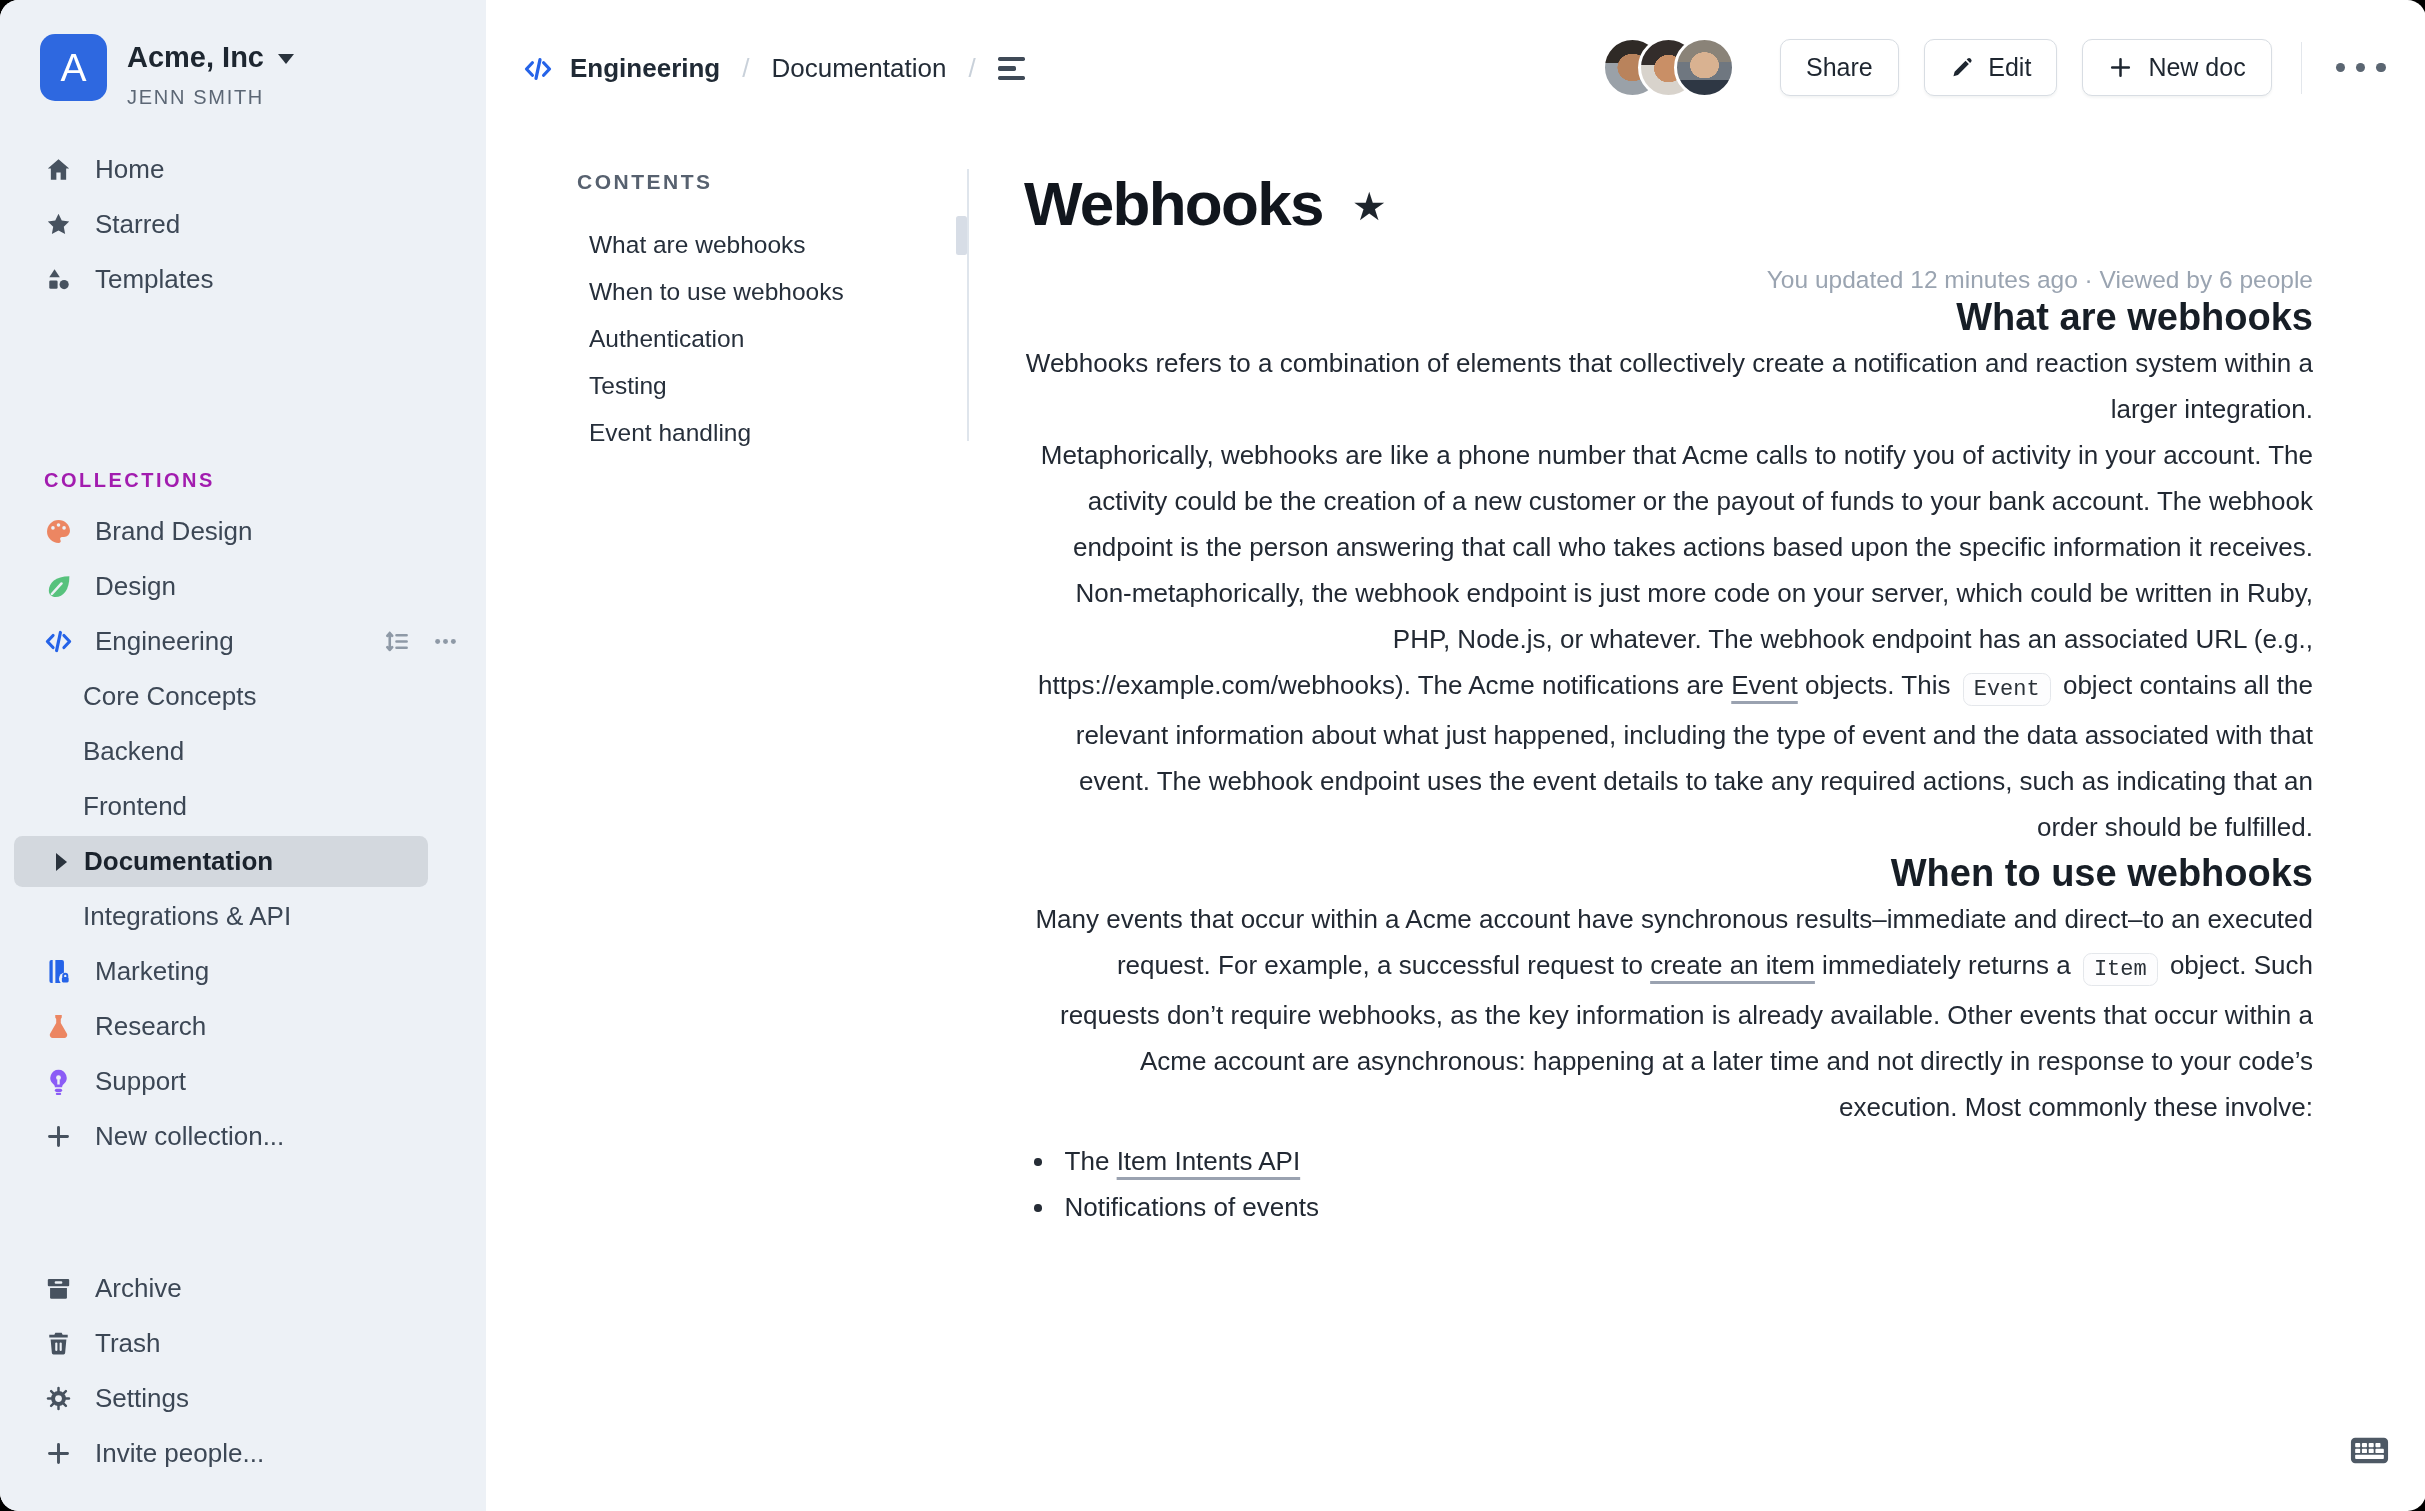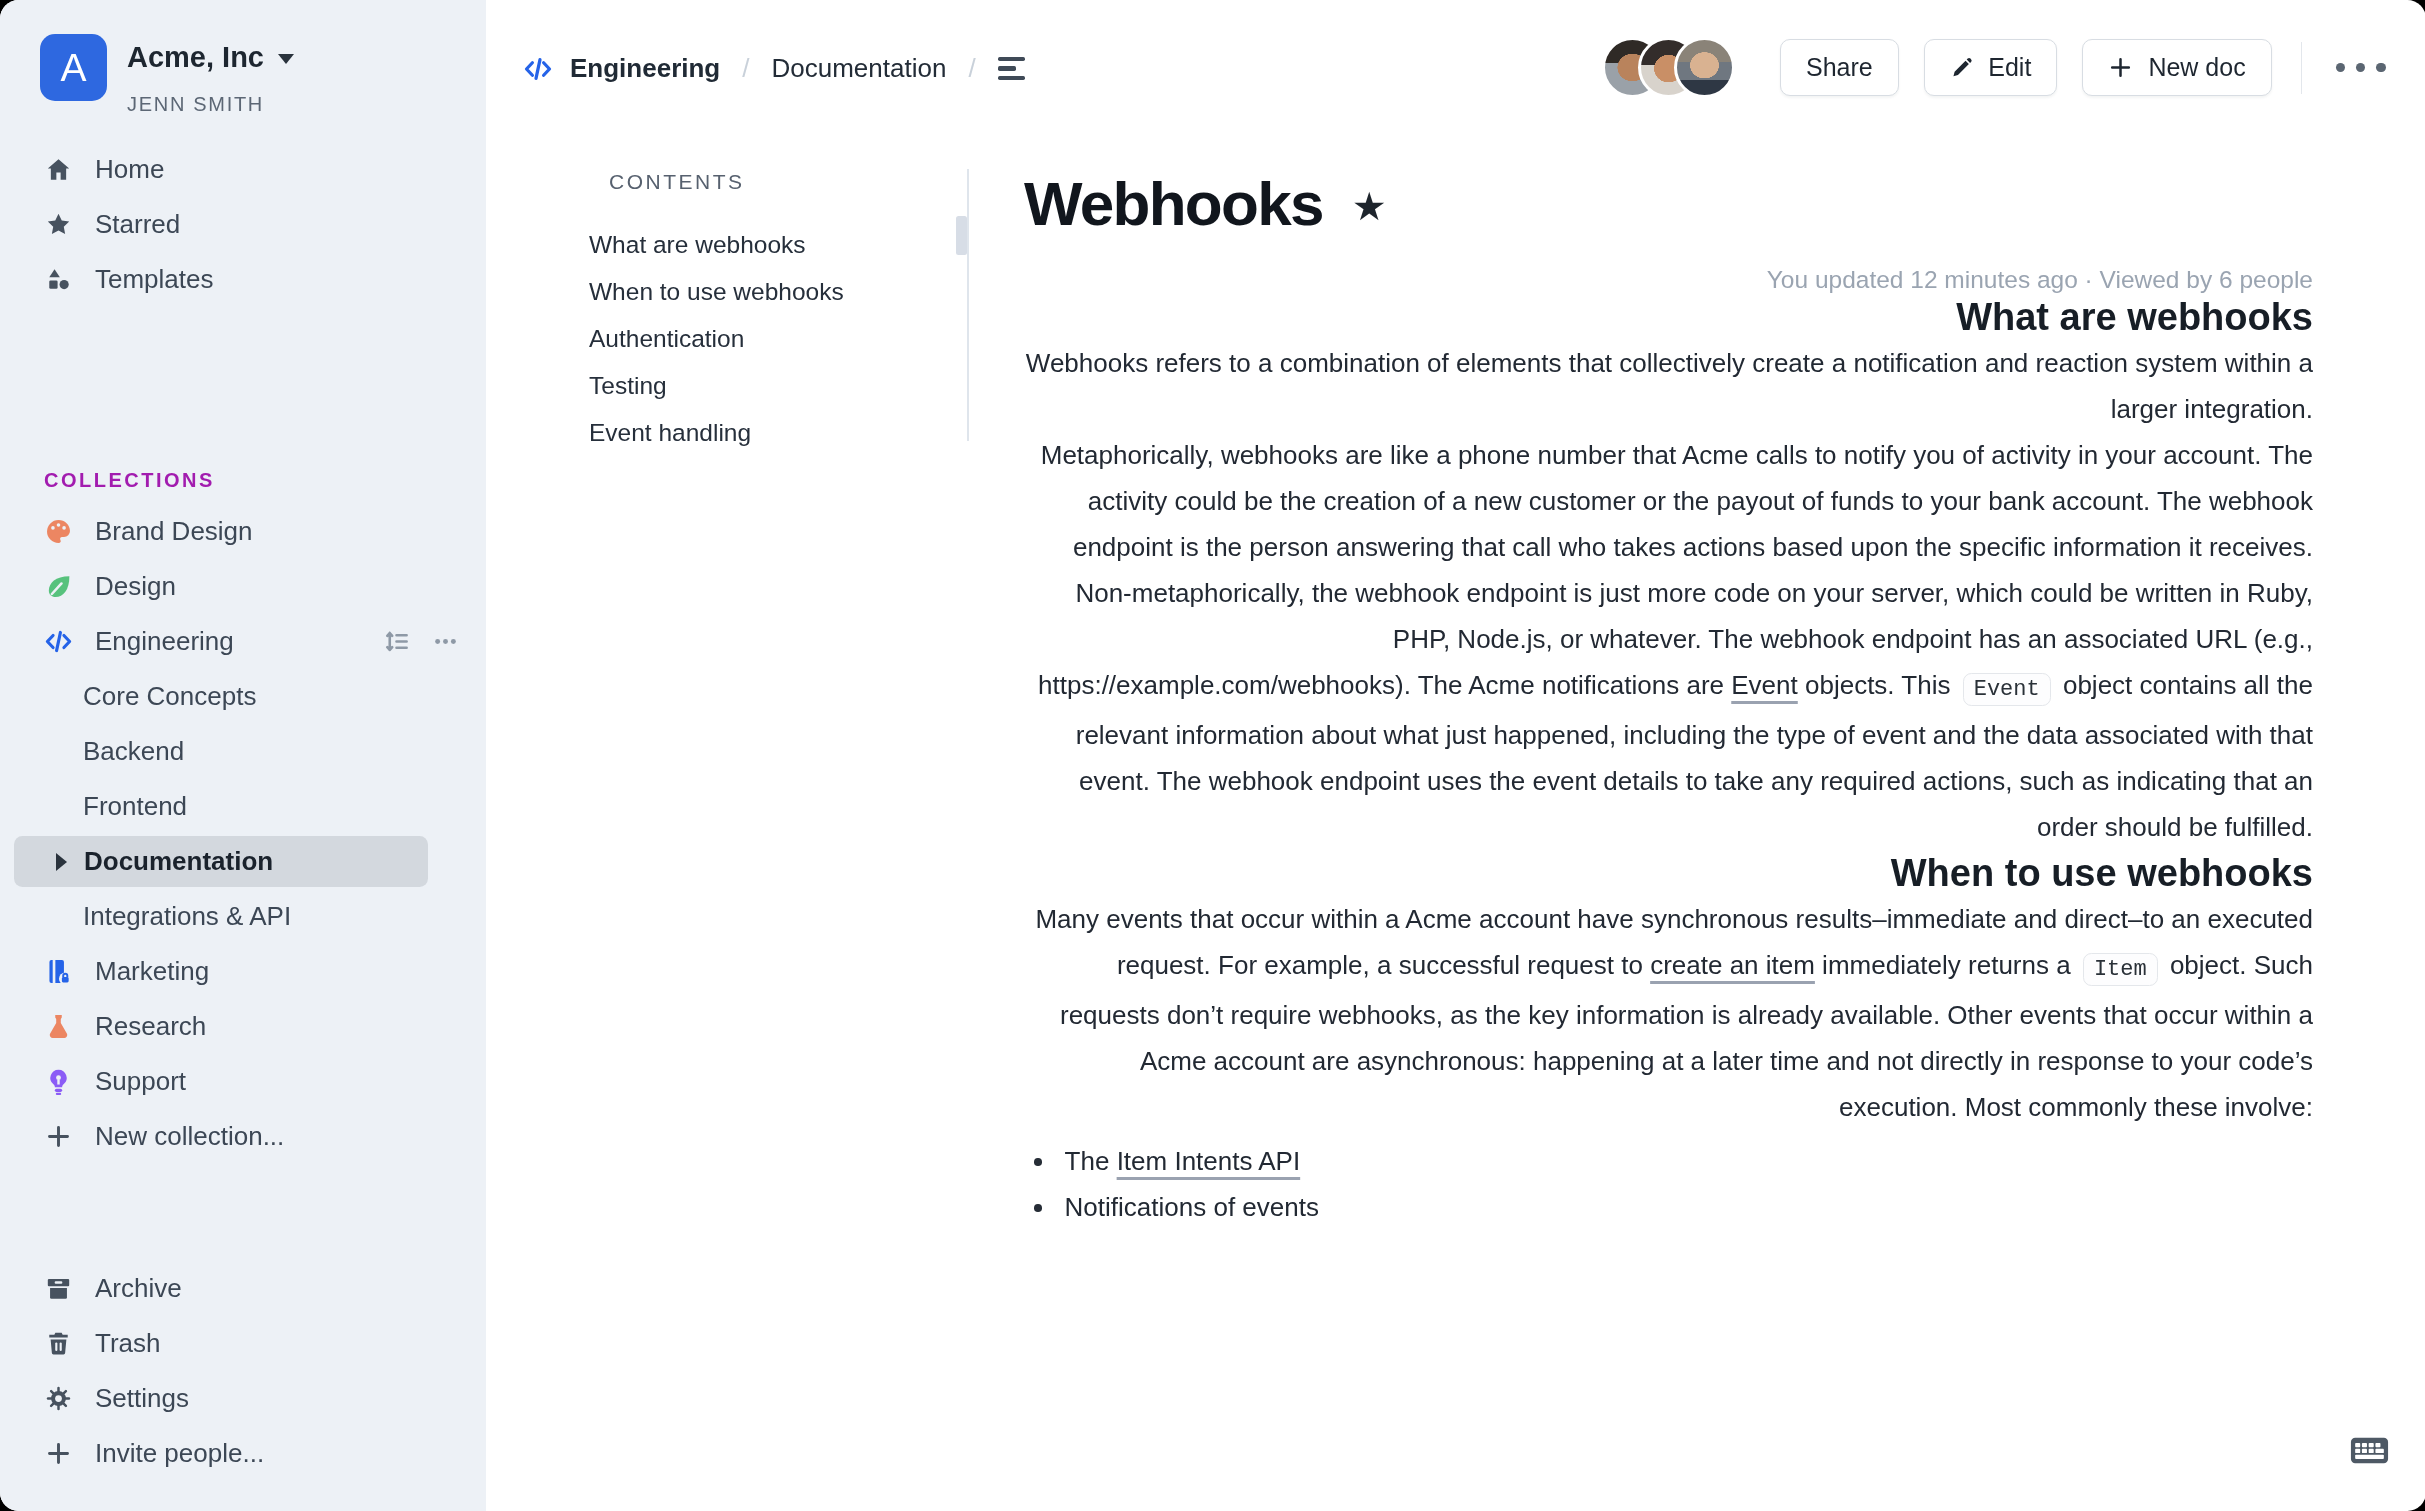--- a/index.html
+++ b/index.html
@@ -7,21 +7,21 @@
   .app{position:absolute;inset:0;background:#fff;border-radius:18.6px;overflow:hidden;}
   svg{display:block;}
 
   
   .sidebar{position:absolute;left:0;top:0;bottom:0;width:486px;background:#edf1f6;}
   .ws{position:absolute;left:40px;top:34px;display:flex;cursor:pointer;}
   .ws-avatar{width:67px;height:67px;border-radius:15px;background:#2e68e0;color:#fff;font-size:39px;display:flex;align-items:center;justify-content:center;}
   .ws-meta{margin-left:20px;padding-top:6.7px;}
   .ws-name{font-size:29px;font-weight:700;color:#1d2630;display:flex;align-items:center;gap:13.5px;}
   .caret-down{width:0;height:0;border-left:8.4px solid transparent;border-right:8.4px solid transparent;border-top:10px solid #2a333d;margin-top:3.4px;}
-  .ws-user{font-size:20px;color:#5c6775;letter-spacing:1.7px;margin-top:19px;}
+  .ws-user{font-size:20px;color:#5c6775;letter-spacing:1.7px;margin-top:12px;}
 
   .nav{position:absolute;top:142px;left:0;right:0;}
   .nav-item,.col-item{height:55px;display:flex;align-items:center;padding-left:44px;font-size:26px;color:#3c4755;position:relative;cursor:pointer;}
   .nav-item .ic,.col-item .ic{width:29px;height:29px;margin-right:22px;flex:none;color:#47525f;display:flex;align-items:center;justify-content:center;}
   .badge{margin-left:17px;width:29px;height:29px;border-radius:50%;background:#5d6874;color:#fff;font-size:17.7px;display:flex;align-items:center;justify-content:center;}
 
   .col-label{position:absolute;top:469px;left:44px;font-size:20px;font-weight:700;letter-spacing:2.5px;color:#a21caf;}
   .collections{position:absolute;top:504px;left:0;right:0;}
   .col-item.child{padding-left:83px;}
   .col-item > *{position:relative;z-index:1;}
@@ -47,21 +47,21 @@
   .av1{background:radial-gradient(ellipse 46% 42% at 50% 50%,#b9835c 59%,transparent 60%),linear-gradient(180deg,#2f2a26 0 42%,#9aa1a8 42%);}
   .av2{background:radial-gradient(ellipse 44% 42% at 50% 52%,#c98f66 59%,transparent 60%),linear-gradient(180deg,#332d2b 0 46%,#d8d3cc 46%);}
   .av3{background:radial-gradient(ellipse 44% 40% at 50% 46%,#d9b291 59%,transparent 60%),linear-gradient(180deg,#8a8378 0 40%,#6f7780 40% 72%,#2e3744 72%);}
   .btn{height:57px;border:1.7px solid #d8dde3;border-radius:10px;background:#fff;display:flex;align-items:center;padding:0 25px;font-size:25px;color:#1e2630;margin-left:25px;cursor:pointer;box-shadow:0 1.7px 2.5px rgba(20,30,40,.05);box-sizing:border-box;}
   .btn .bic{margin-right:15px;display:flex;color:#1e2630;}
   .vdiv{width:1.7px;height:52px;background:#e3e7ec;margin-left:29px;}
   .dots3{display:flex;gap:11px;margin-left:30px;cursor:pointer;padding:8.4px 3.4px;}
   .dots3 i{width:9.3px;height:9.3px;border-radius:50%;background:#5b6672;}
 
   
-  .toc-label{position:absolute;left:609px;top:170px;font-size:21px;font-weight:400;letter-spacing:2.5px;color:#57616f;}
+  .toc-label{position:absolute;left:577px;top:170px;font-size:21px;font-weight:700;letter-spacing:2.5px;color:#57616f;}
   .toc{position:absolute;left:589px;top:221px;}
   .toc-item{line-height:47px;font-size:24.5px;color:#262f3b;cursor:pointer;white-space:nowrap;}
   .toc-divider{position:absolute;left:967px;top:169px;width:1.7px;height:272px;background:#dfe5ec;}
   .toc-thumb{position:absolute;left:956px;top:216px;width:11px;height:39px;background:#d7dde6;border-radius:2.5px;cursor:pointer;}
 
   
   .doc{position:absolute;left:1024px;top:167px;width:1289px;color:#222933;text-align:right;}
   .title-row{display:flex;align-items:center;gap:29px;}
   .doc-title{font-size:62px;font-weight:700;color:#11161d;letter-spacing:-1.7px;line-height:73px;}
   .title-star{font-size:39px;color:#1d242c;margin-top:6.7px;cursor:pointer;}

